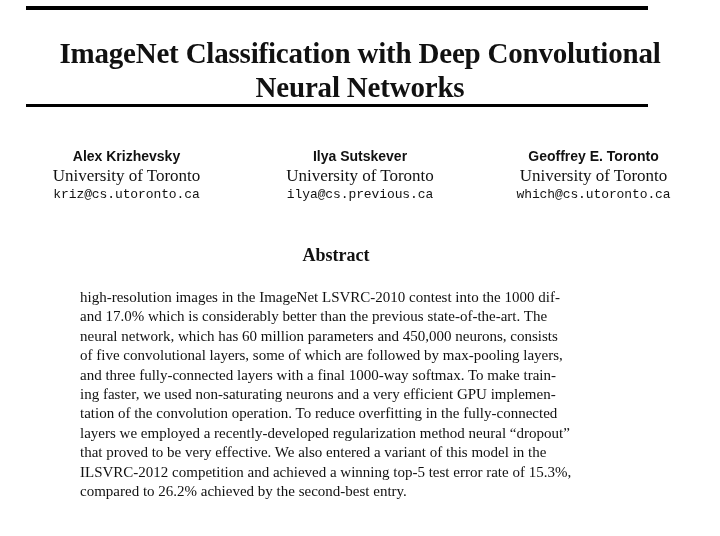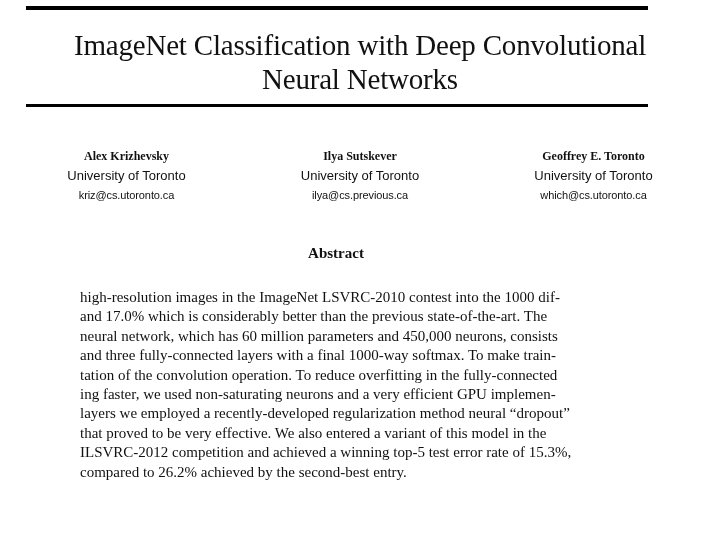--- a/index.html
+++ b/index.html
@@ -39,70 +39,70 @@
   }
   .rule-under-title {
     top: 104px;
     height: 3px;
   }
 
   
   .title {
     position: absolute;
     left: 40px;
-    top: 28px;
+    top: 36px;
     width: 640px;
     text-align: center;
     font-size: 29px;
-    font-weight: normal;
+    font-weight: bold;
     line-height: 34px;
     letter-spacing: -0.2px;
     font-family: "Liberation Serif", "DejaVu Serif", serif;
   }
 
   
   .authors {
     position: absolute;
     left: 10px;
     top: 147px;
     width: 700px;
     display: flex;
     flex-direction: row;
     justify-content: space-between;
   }
   .author-col {
     width: 233px;
     text-align: center;
   }
   .author-name {
-    font-size: 12px;
+    font-size: 14px;
     font-weight: bold;
+    line-height: 19px;
+    font-family: Liberation Sans, sans-serif;
+  }
+  .author-affil {
+    font-size: 17px;
     line-height: 19px;
     font-family: Liberation Serif, serif;
   }
-  .author-affil {
+  .author-email {
     font-size: 13px;
-    line-height: 19px;
-    font-family: Liberation Sans, sans-serif;
-  }
-  .author-email {
-    font-size: 11px;
     line-height: 20px;
-    font-family: Liberation Sans, sans-serif;
+    font-family: Liberation Mono, monospace;
     letter-spacing: -0.1px;
   }
 
   
   .abstract-heading {
     position: absolute;
     left: 40px;
     top: 245px;
     width: 592px;
     text-align: center;
-    font-size: 15px;
+    font-size: 18px;
     font-weight: bold;
     font-family: "Liberation Serif", "DejaVu Serif", serif;
   }
 
   .abstract-body {
     position: absolute;
     left: 80px;
     top: 288px;
     width: 560px;
     font-size: 15px;
@@ -157,23 +157,24 @@
 
   </div>
 
   <div class="abstract-heading">Abstract</div>
 
   <div class="abstract-body">
     <p>
       <span class="abstract-line">high-resolution images in the ImageNet LSVRC-2010 contest into the 1000 dif-</span>
       <span class="abstract-line">and 17.0% which is considerably better than the previous state-of-the-art.   The</span>
       <span class="abstract-line">neural network, which has 60 million parameters and 450,000 neurons, consists</span>
+      <span class="abstract-line">of five convolutional layers, some of which are followed by max-pooling layers,</span>
       <span class="abstract-line">and three fully-connected layers with a final 1000-way softmax.  To make train-</span>
+      <span class="abstract-line">ing faster, we used non-saturating neurons and a very efficient GPU implemen-</span>
       <span class="abstract-line">tation of the convolution operation.   To reduce overfitting in the fully-connected</span>
-      <span class="abstract-line">ing faster, we used non-saturating neurons and a very efficient GPU implemen-</span>
       <span class="abstract-line">layers we employed a recently-developed regularization method neural “dropout”</span>
       <span class="abstract-line">that proved to be very effective.   We also entered a variant of this model in the</span>
       <span class="abstract-line">ILSVRC-2012 competition and achieved a winning top-5 test error rate of 15.3%,</span>
       <span class="abstract-line">compared to 26.2% achieved by the second-best entry.</span>
     </p>
   </div>
 
 </div>
 
 </body></html>

